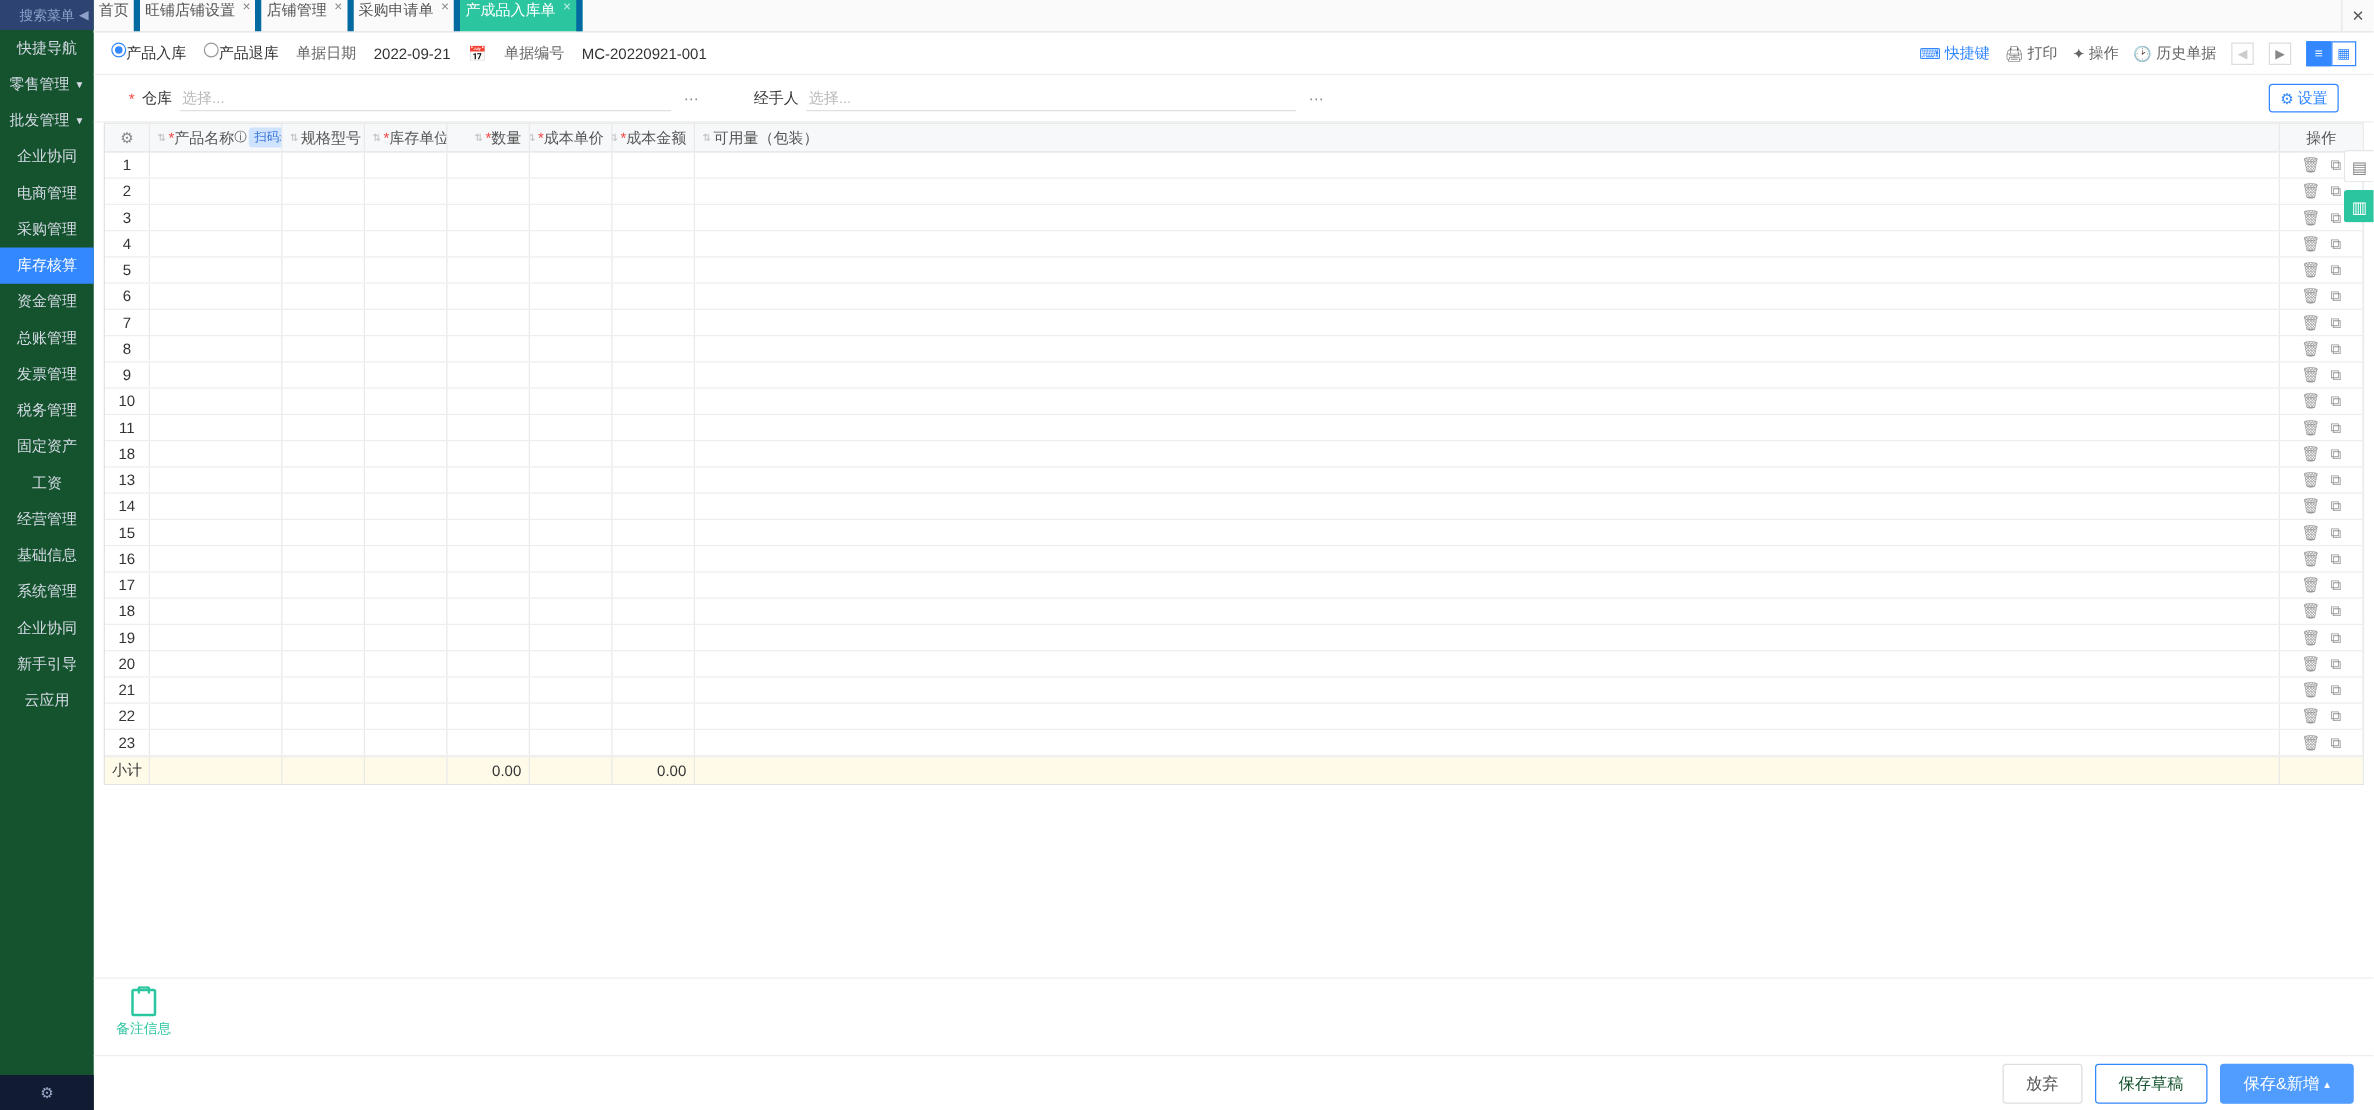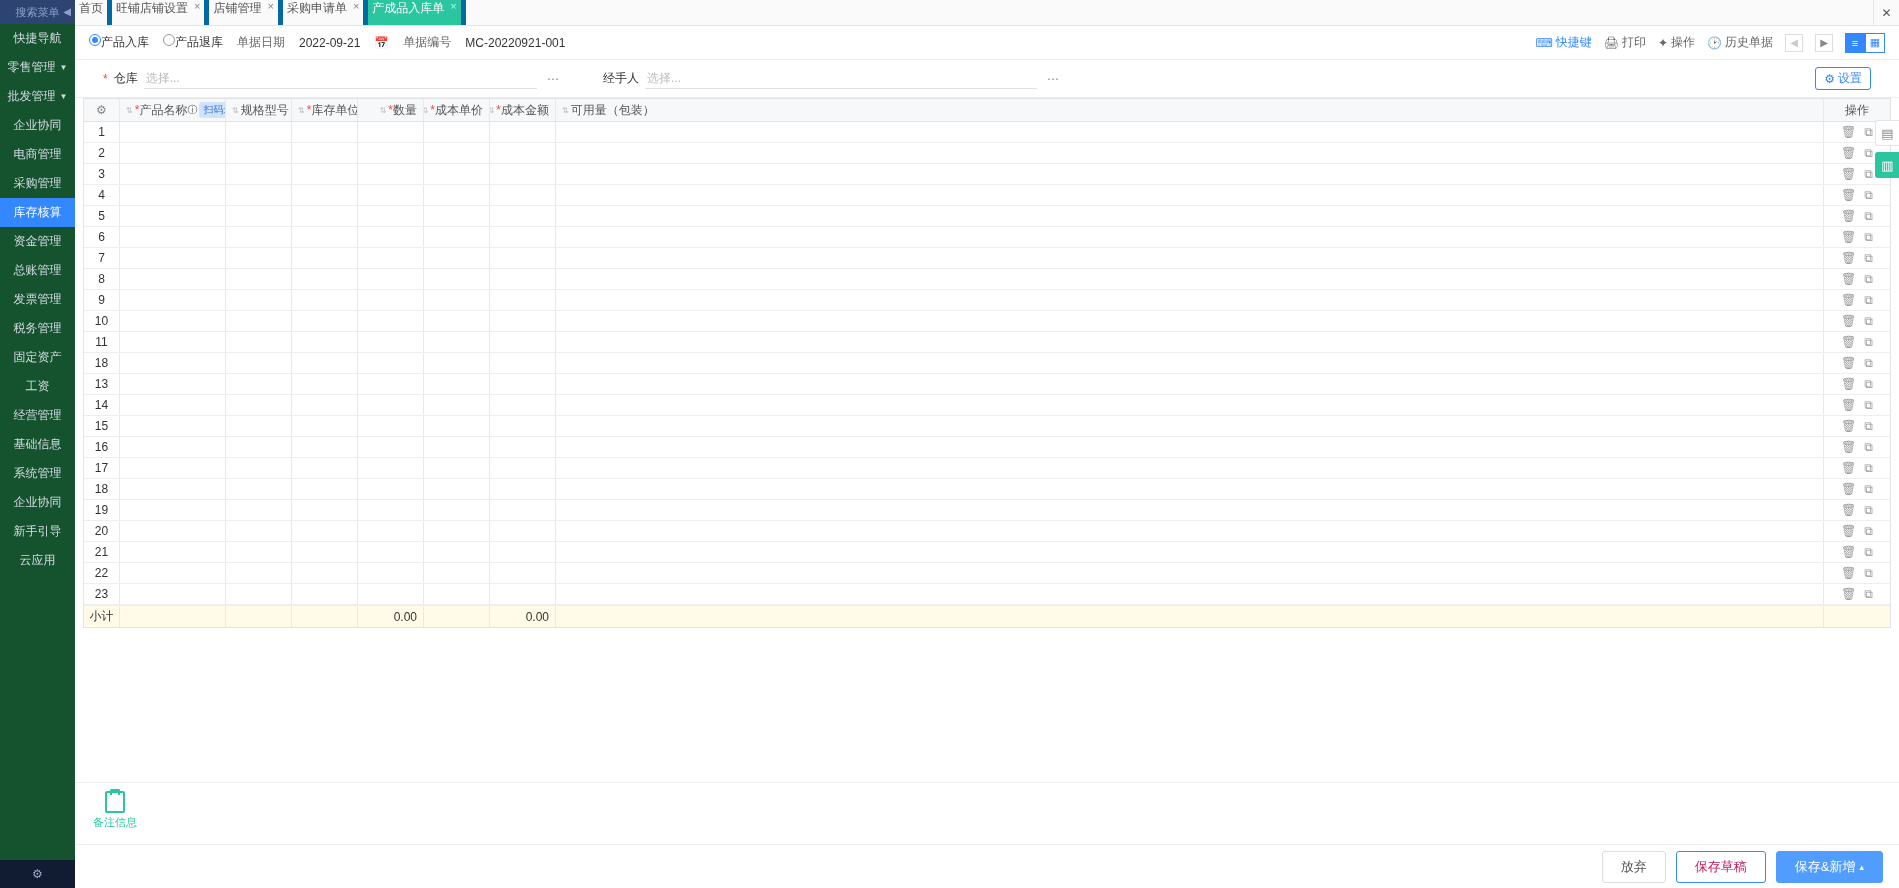--- a/index.html
+++ b/index.html
@@ -83,21 +83,21 @@
 .remarks { display:flex; padding:8px 18px 14px; align-items:flex-start; gap:14px; border-top:1px solid #eee;}
 .remarks-label { display:flex; flex-direction:column; align-items:center; color:#2bc6a0; font-size:11px; gap:2px;}
 .remarks-label .ic { width:20px; height:22px; border:2px solid #2bc6a0; border-radius:2px; position:relative;}
 .remarks-label .ic::before { content:""; position:absolute; top:-4px; left:3px; right:3px; height:4px; border:2px solid #2bc6a0; border-bottom:none; border-radius:2px 2px 0 0;}
 .remarks-input { flex:1; max-width:1280px; border:none; border-bottom:1px solid #e5e5e5; padding:6px 2px; font-size:12px;}
 .remarks-input::placeholder{color:#bbb;}
 
 
 .footer { height:44px; border-top:1px solid #eee; display:flex; align-items:center; justify-content:flex-end; padding:0 16px; gap:10px;}
 .btn { padding:6px 18px; border:1px solid #ddd; background:#fff; border-radius:3px; cursor:pointer; font-size:13px; color:#555;}
-.btn.outline-primary { border-color:#3388ff; color:#be185d;}
+.btn.outline-primary { border-color:#3388ff; color:#14532d;}
 .btn.primary { background:#519dff; border-color:#519dff; color:#fff; display:flex; align-items:center; gap:4px;}
 .caret-up { font-size:9px;}
 
 
 .side-rail{ position:fixed; right:0; top:120px; width:24px; display:flex; flex-direction:column; gap:6px;}
 .rail-btn{ width:24px; height:26px; background:#fff; border:1px solid #e5e5e5; border-right:none; display:flex; align-items:center; justify-content:center; color:#888; cursor:pointer; font-size:13px; border-radius:3px 0 0 3px;}
 .rail-btn.active{ background:#2bc6a0; color:#fff; border-color:#2bc6a0;}
 </style>
 </head>
 <body>

